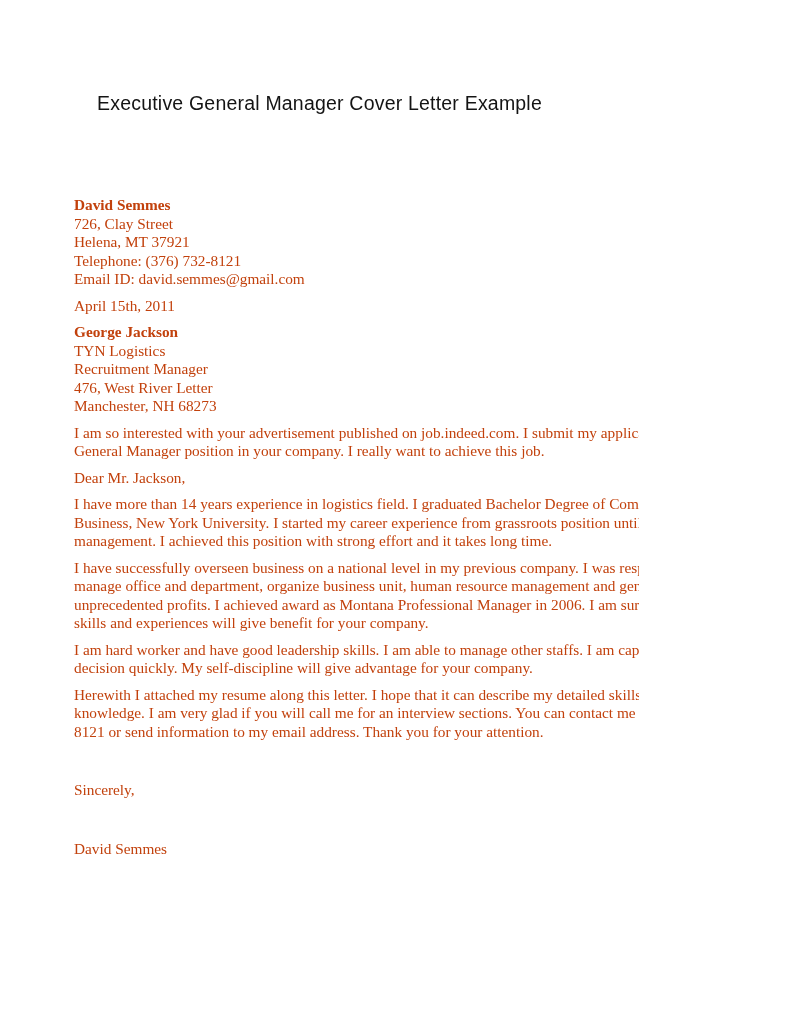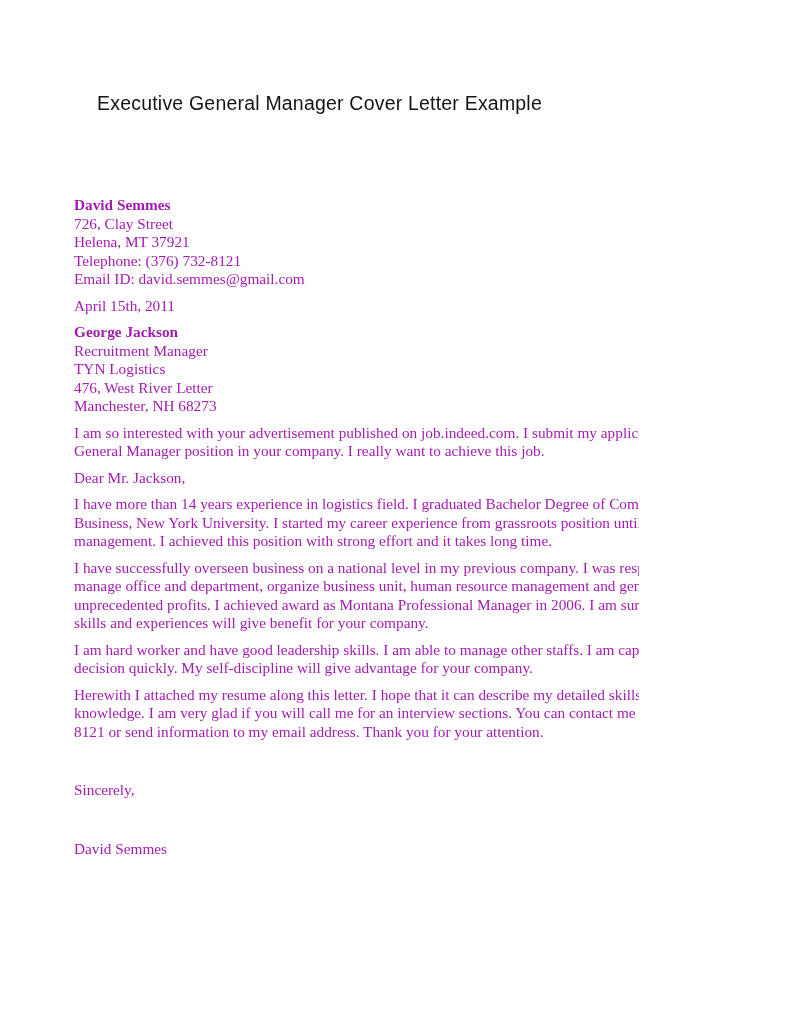--- a/index.html
+++ b/index.html
@@ -27,21 +27,21 @@
     color: #141414;
   }
   .letter {
     position: absolute;
     left: 74px;
     top: 196px;
     width: 652px;
     font-family: "Liberation Serif", serif;
     font-size: 15.3px;
     line-height: 18.5px;
-    color: #a21caf;
+    color: #c2410c;
   }
   .block {
     margin: 0 0 8px 0;
   }
   .line {
     display: block;
   }
   .bold {
     font-weight: 700;
   }
@@ -70,22 +70,22 @@
       <span class="line">Telephone: (376) 732-8121</span>
       <span class="line">Email ID: david.semmes@gmail.com</span>
     </div>
 
     <div class="block">
       <span class="line">April 15th, 2011</span>
     </div>
 
     <div class="block">
       <span class="line bold">George Jackson</span>
+      <span class="line">TYN Logistics</span>
       <span class="line">Recruitment Manager</span>
-      <span class="line">TYN Logistics</span>
       <span class="line">476, West River Letter</span>
       <span class="line">Manchester, NH 68273</span>
     </div>
 
     <p class="para">I am so interested with your advertisement published on job.indeed.com. I submit my application for General Manager position in your company. I really want to achieve this job.</p>
 
     <p class="para">Dear Mr. Jackson,</p>
 
     <p class="para">I have more than 14 years experience in logistics field. I graduated Bachelor Degree of Commerce and Business, New York University. I started my career experience from grassroots position until senior management. I achieved this position with strong effort and it takes long time.</p>
 

